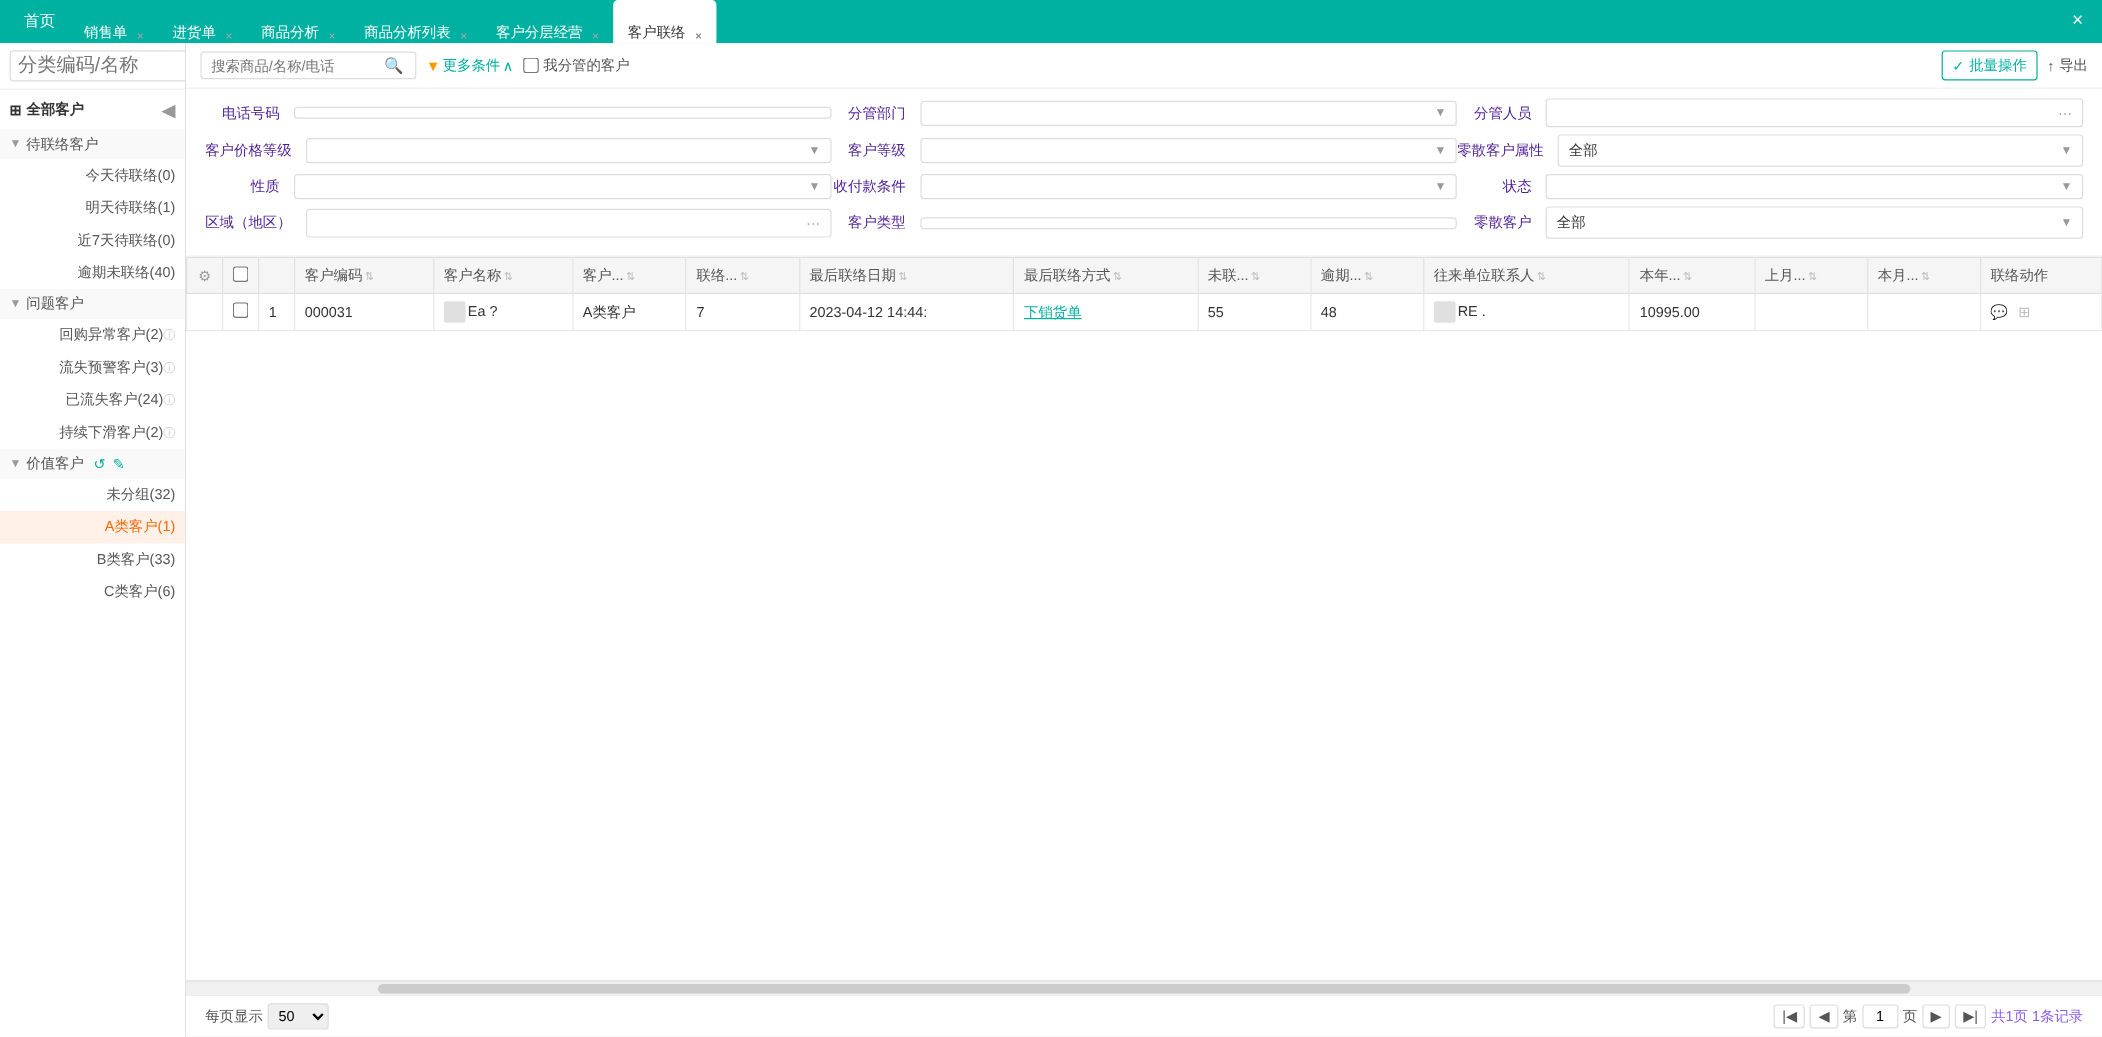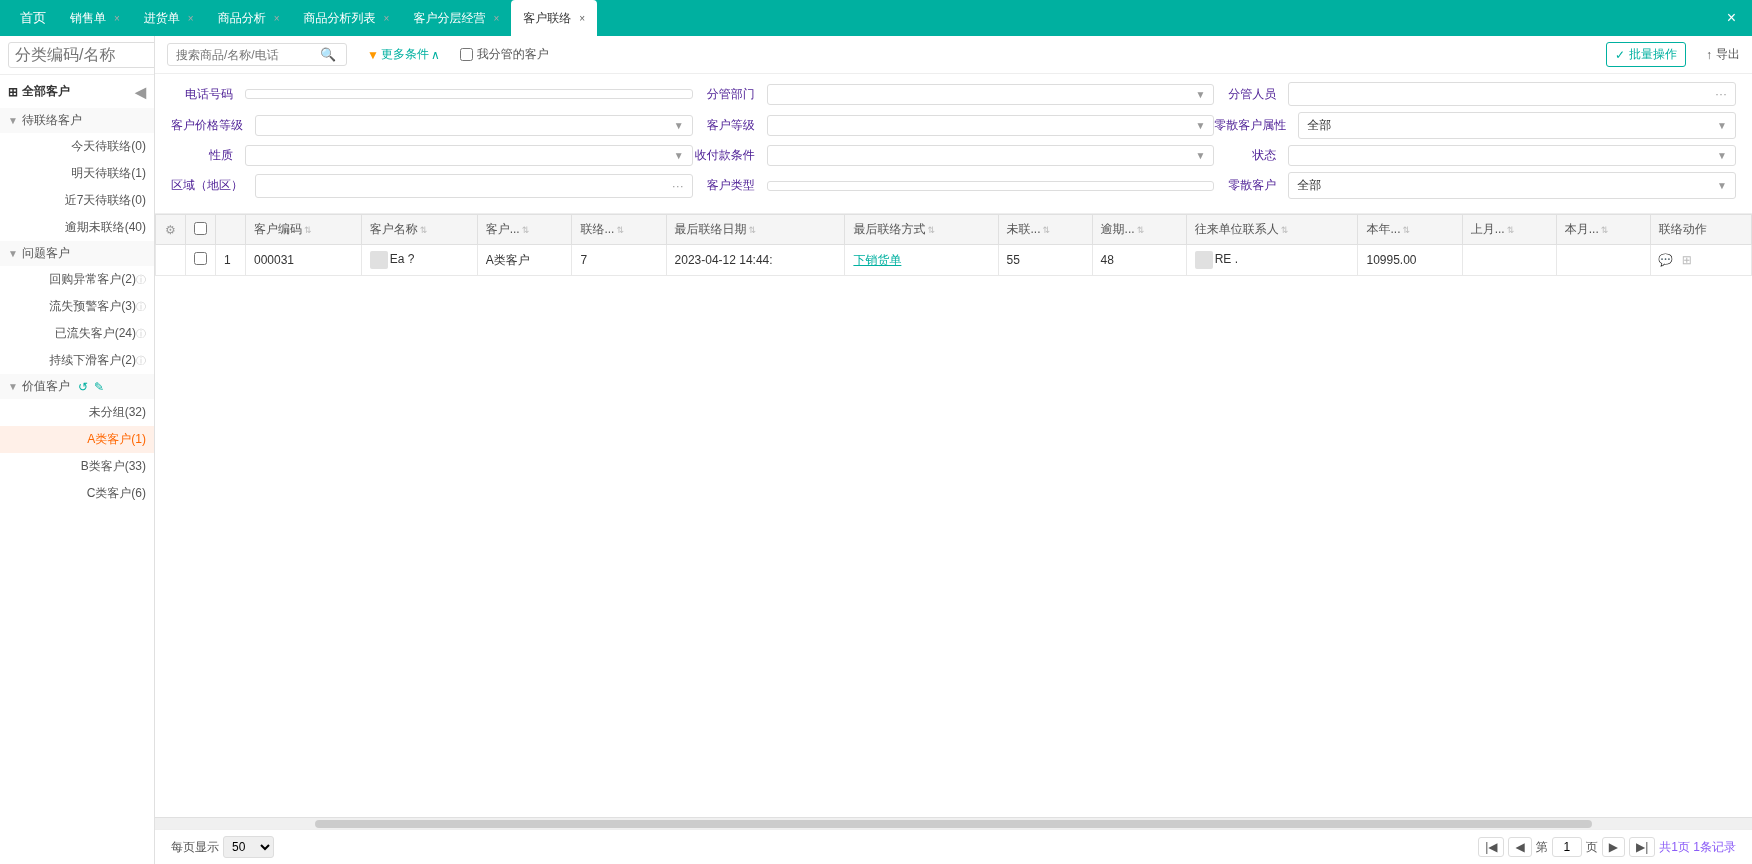--- a/index.html
+++ b/index.html
@@ -4,21 +4,21 @@
   <style>
     * { box-sizing: border-box; margin: 0; padding: 0; font-family: 'Microsoft YaHei', Arial, sans-serif; font-size: 12px; }
     body { background: #f0f0f0; width: 1752px; height: 864px; overflow: hidden; }
     
     
     .top-nav {
       display: flex; align-items: center; background: #00b0a0; height: 36px; padding: 0 8px;
       color: white;
     }
     .nav-tab {
-      display: inline-flex; align-items: center; padding: 0 12px; height: 36px; cursor: pointer;
+      display: inline-flex; align-items: flex-end; padding: 0 12px; height: 36px; cursor: pointer;
       color: white; font-size: 13px; white-space: nowrap; gap: 4px;
     }
     .nav-tab.active { background: white; color: #333; border-radius: 4px 4px 0 0; }
     .nav-tab .close-x { font-size: 10px; color: #aaa; margin-left: 4px; cursor: pointer; }
     .nav-tab.active .close-x { color: #666; }
     .nav-home { color: white; padding: 0 12px; font-size: 13px; }
     .nav-spacer { flex: 1; }
     .nav-close-btn { color: white; font-size: 16px; cursor: pointer; padding: 0 8px; }
 
     
@@ -55,21 +55,21 @@
       display: flex; align-items: center; justify-content: flex-end;
     }
     .sidebar-item.active { background: #fff0e8; color: #ff6600; }
     .sidebar-item .info-icon { color: #ccc; font-size: 10px; }
 
     
     .content-area { flex: 1; display: flex; flex-direction: column; overflow: hidden; background: #f5f5f5; }
 
     
     .filter-bar {
-      background: white; padding: 6px 12px; display: flex; align-items: center; gap: 20px;
+      background: white; padding: 6px 12px; display: flex; align-items: center; gap: 8px;
       border-bottom: 1px solid #eee;
     }
     .filter-search {
       display: flex; align-items: center; border: 1px solid #ddd; border-radius: 3px;
       padding: 3px 8px; gap: 4px; min-width: 180px;
     }
     .filter-search input { border: none; outline: none; font-size: 12px; color: #999; width: 140px; }
     .filter-search .s-icon { color: #00b0a0; font-size: 13px; }
     .filter-more { color: #00b0a0; cursor: pointer; display: flex; align-items: center; gap: 2px; }
     .filter-checkbox { display: flex; align-items: center; gap: 4px; color: #555; }

